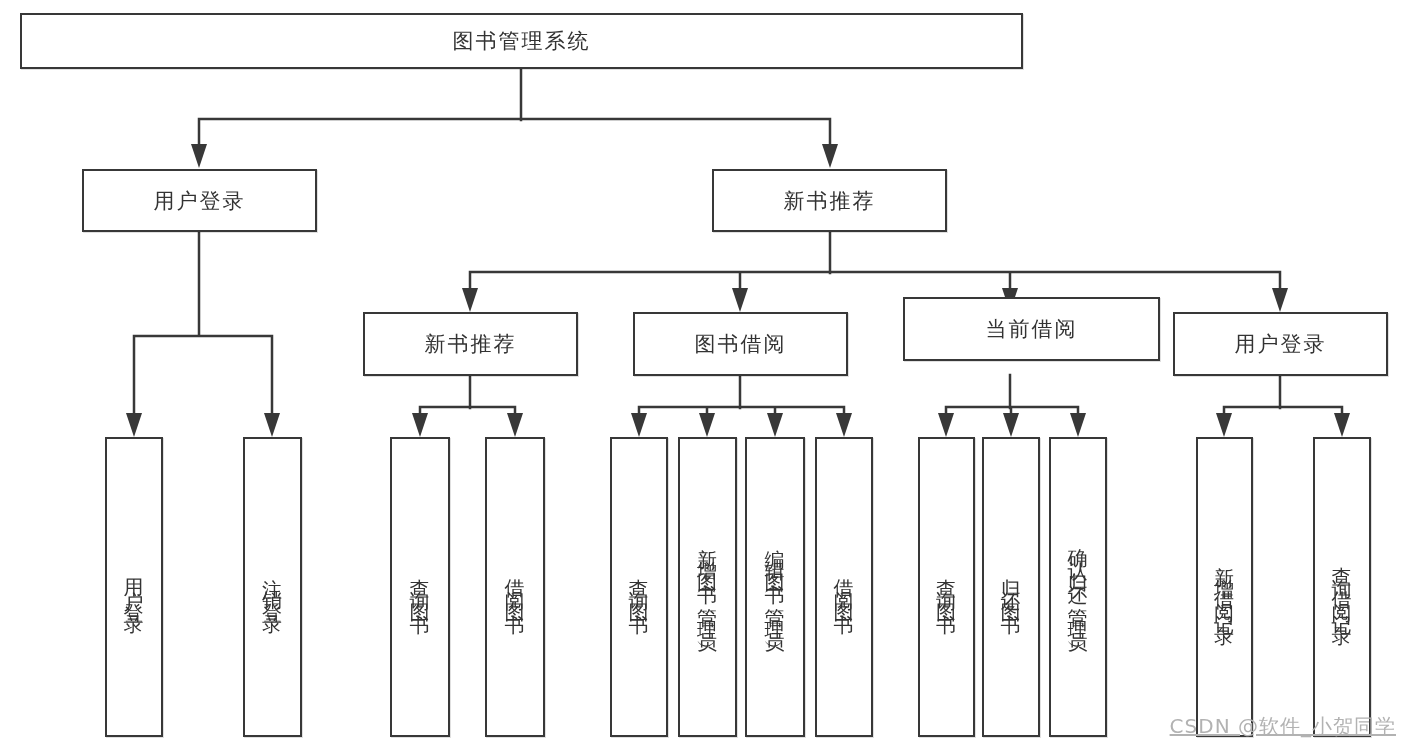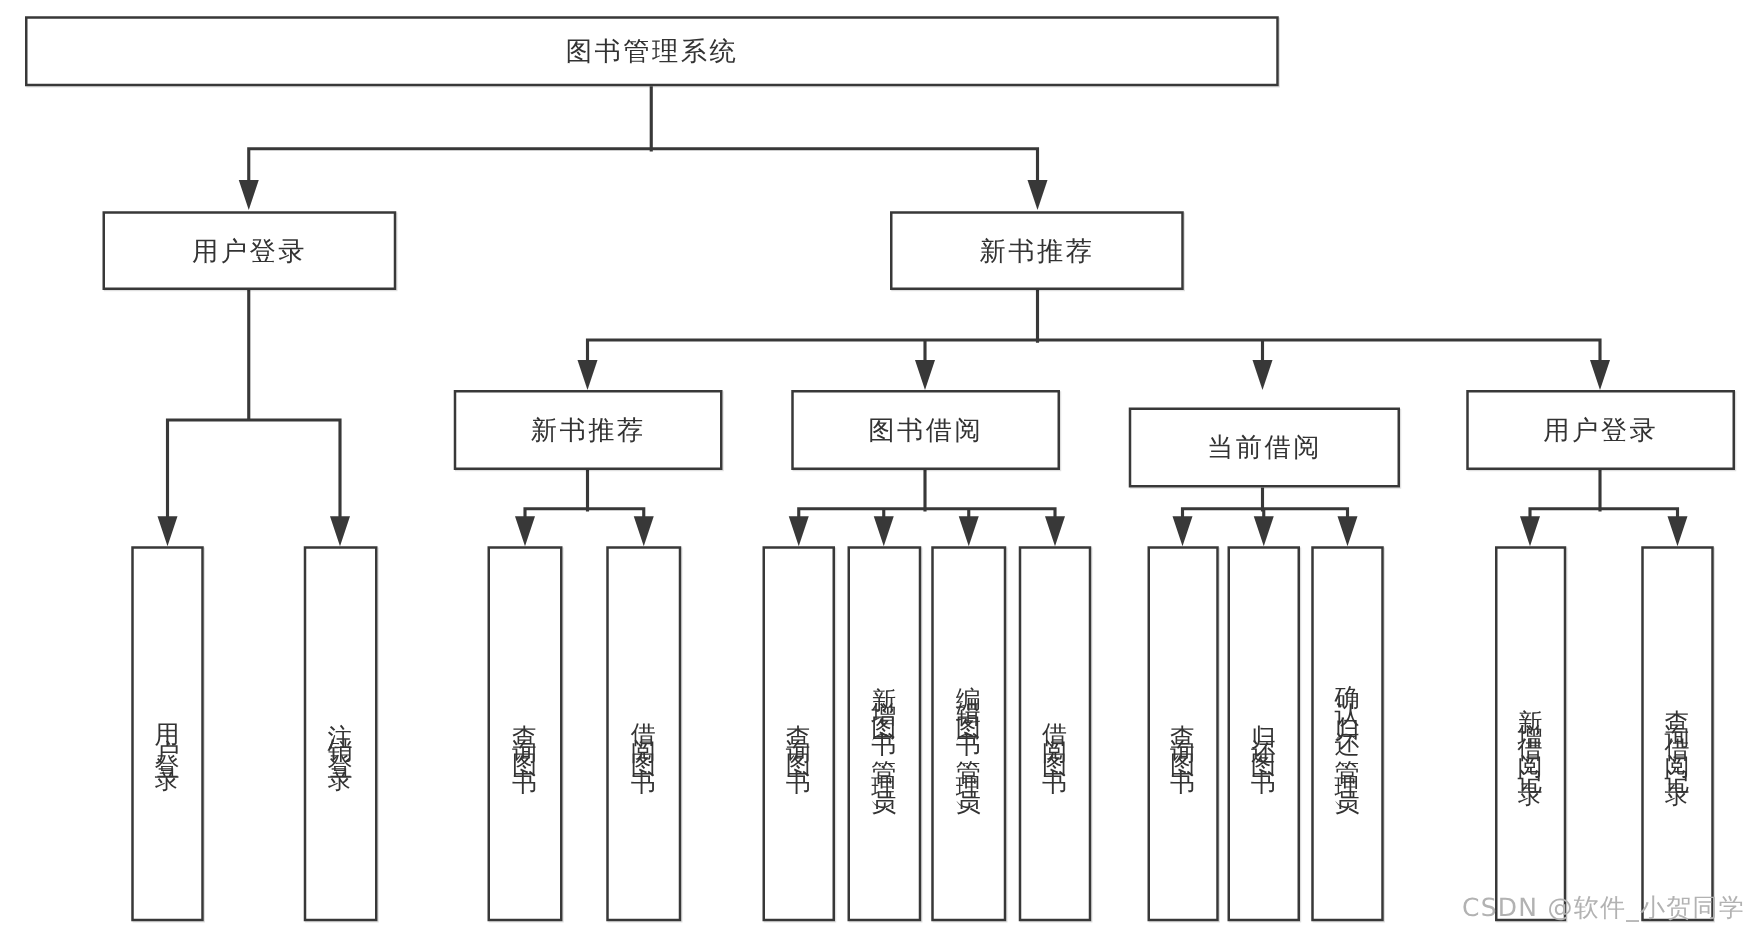--- a/index.html
+++ b/index.html
@@ -32,20 +32,21 @@
     line-height:1;
   }
   .watermark{
     position:absolute;
     right:9px;bottom:7px;
     font-size:20px;
     color:#b2b2b2;
     z-index:3;
     letter-spacing:1px;
     white-space:nowrap;
+    text-decoration:underline;
   }
 </style>
 </head>
 <body>
 
 <div id="canvas">
 
   <svg class="wires" width="1405" height="747" viewBox="0 0 1405 747">
     <g stroke="#383838" stroke-width="2.5" fill="none" stroke-linecap="square">
       <path d="
@@ -106,21 +107,21 @@
     </g>
   </svg>
 
   <div class="box h" style="left:20px;top:13px;width:1003px;height:56px">图书管理系统</div>
 
   <div class="box h" style="left:82px;top:169px;width:235px;height:63px">用户登录</div>
   <div class="box h" style="left:712px;top:169px;width:235px;height:63px">新书推荐</div>
 
   <div class="box h" style="left:633px;top:312px;width:215px;height:64px">图书借阅</div>
   <div class="box h" style="left:363px;top:312px;width:215px;height:64px">新书推荐</div>
-  <div class="box h" style="left:903px;top:326px;width:217px;height:64px">当前借阅</div>
+  <div class="box h" style="left:903px;top:297px;width:257px;height:64px">当前借阅</div>
   <div class="box h" style="left:1173px;top:312px;width:215px;height:64px">用户登录</div>
 
   <div class="box v" style="left:105px;top:437px;width:58px;height:300px">用户登录</div>
   <div class="box v" style="left:243px;top:437px;width:59px;height:300px">注销登录</div>
 
   <div class="box v" style="left:390px;top:437px;width:60px;height:300px">查询图书</div>
   <div class="box v" style="left:485px;top:437px;width:60px;height:300px">借阅图书</div>
 
   <div class="box v" style="left:610px;top:437px;width:58px;height:300px">查询图书</div>
   <div class="box v" style="left:678px;top:437px;width:59px;height:300px">新增图书（管理员）</div>

